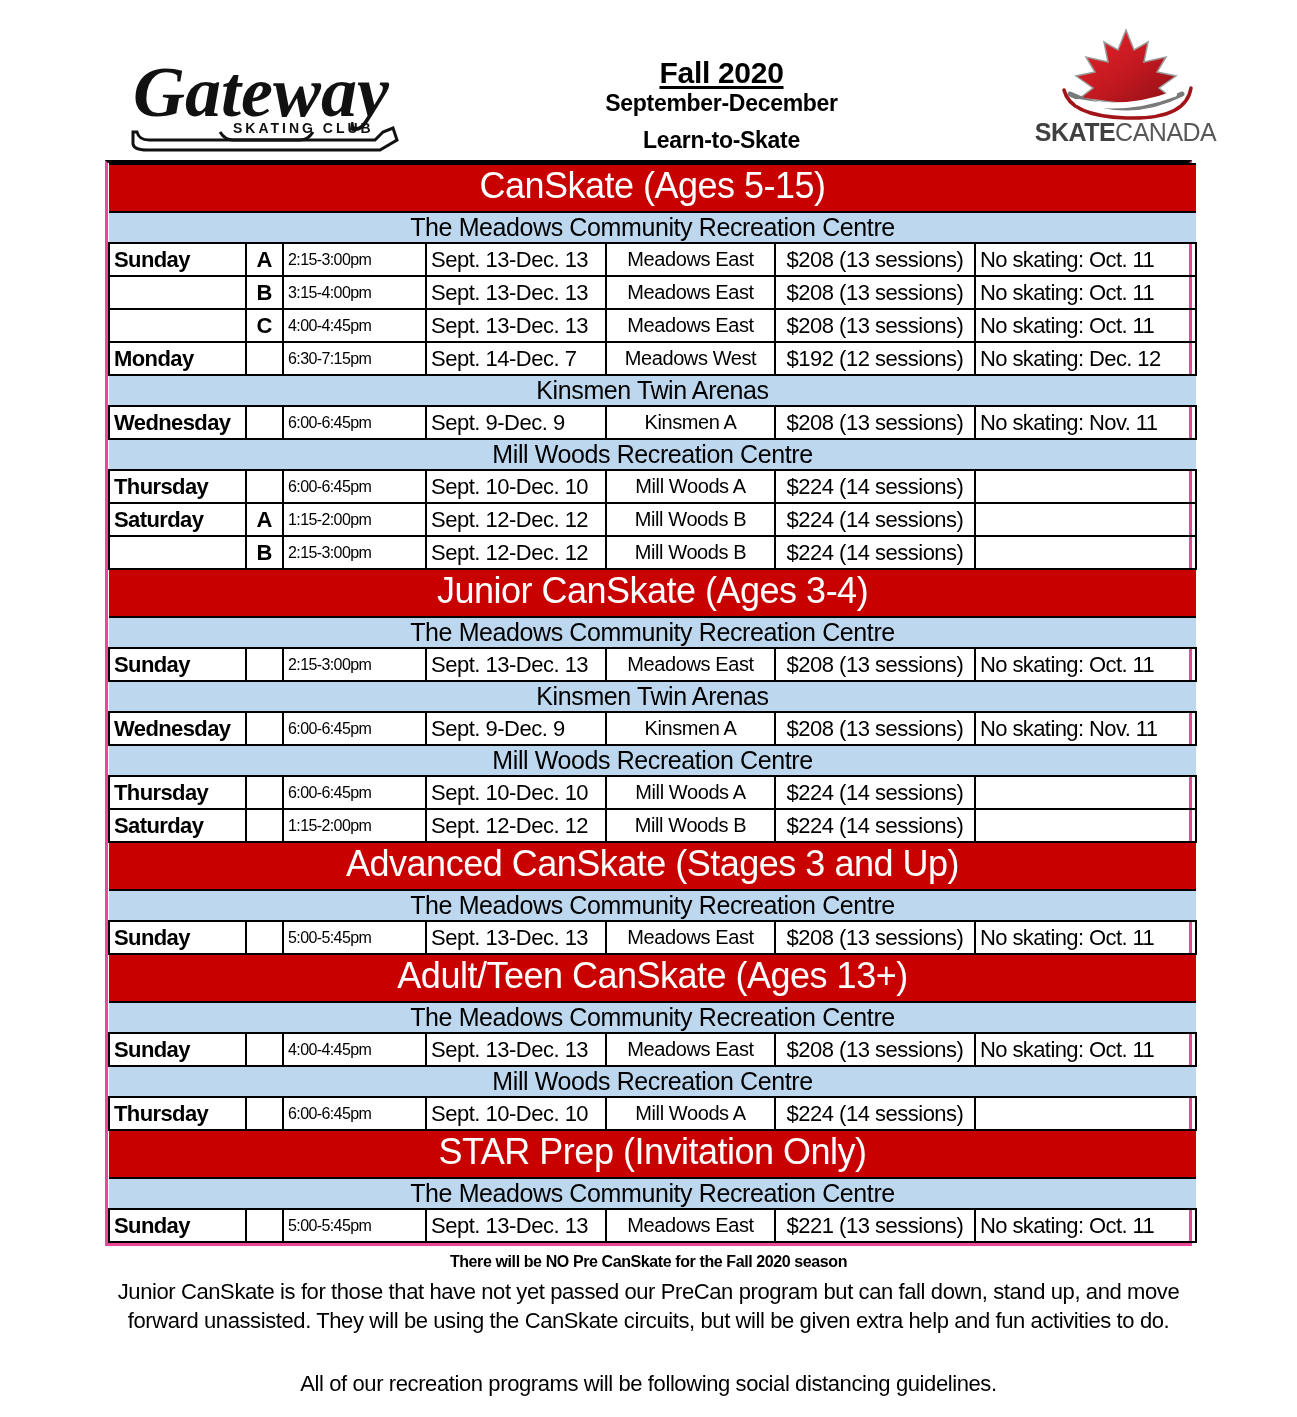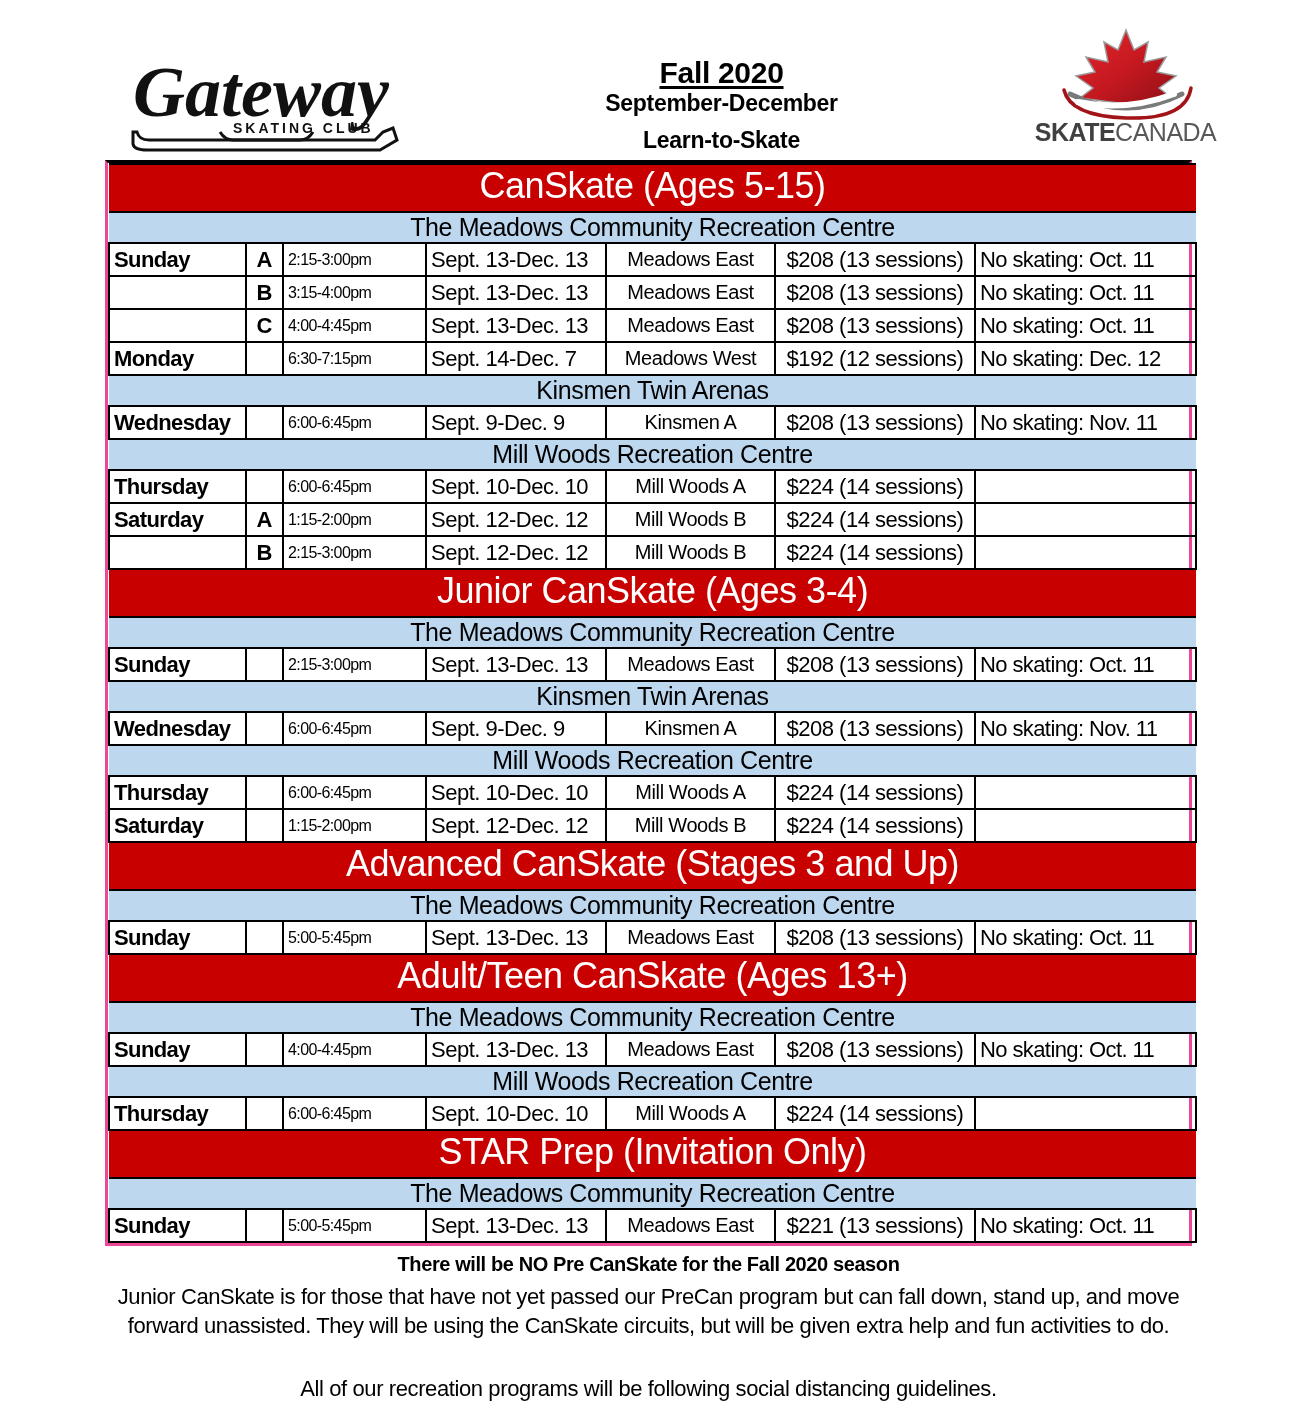--- a/index.html
+++ b/index.html
@@ -129,21 +129,21 @@
   td.grp   { font-weight: bold; text-align: center; font-size: 22px; }
   td.time  { text-align: left;   font-size: 16px; letter-spacing: -0.6px; }
   td.dates { text-align: left; font-size: 22px; letter-spacing: -0.5px; }
   td.arena { text-align: center; font-size: 20px; letter-spacing: -0.4px; }
   td.price { text-align: center; font-size: 22px; letter-spacing: -0.5px; }
   td.note  { text-align: left;   font-size: 22px; letter-spacing: -0.6px; }
 
   
   .footer { margin: 0 60px; text-align: center; }
   .footer-bold {
-    font-size: 20px;
+    font-size: 16px;
     font-weight: bold;
     letter-spacing: -0.4px;
     margin-top: 7px;
   }
   .footer-para {
     font-size: 22px;
     letter-spacing: -0.4px;
     line-height: 1.32;
     margin-top: 6px;
     padding: 0 55px;

